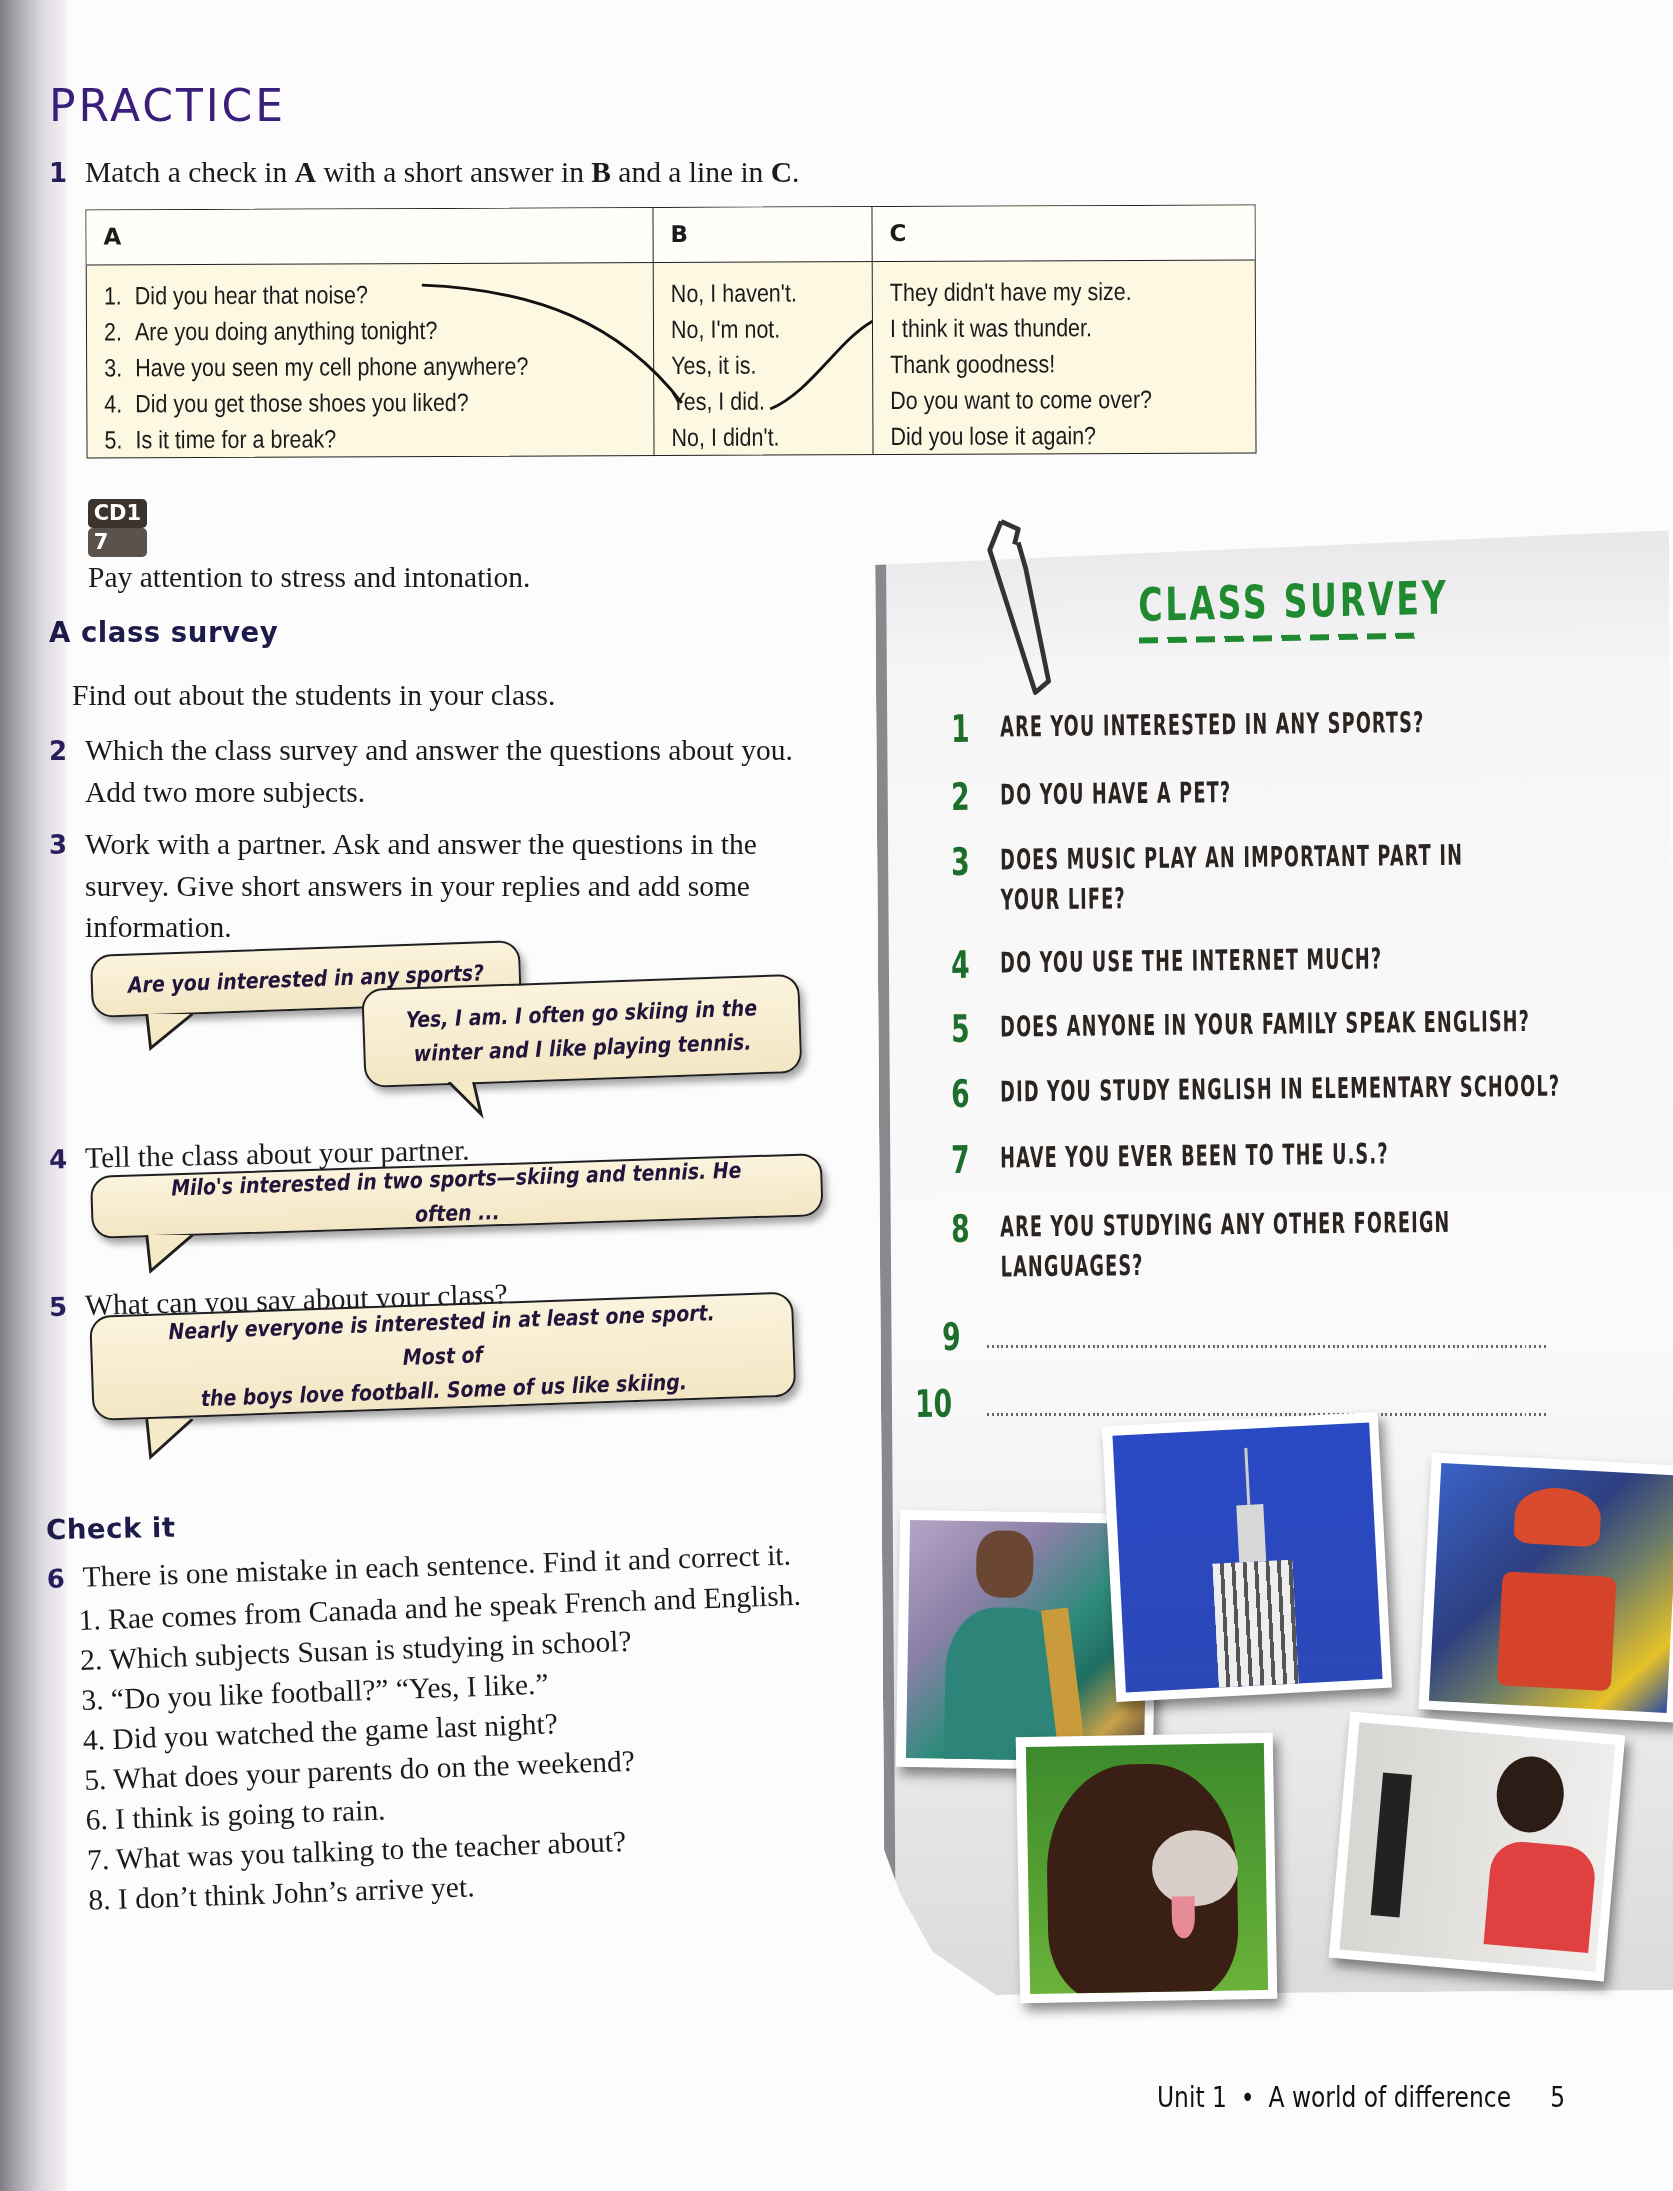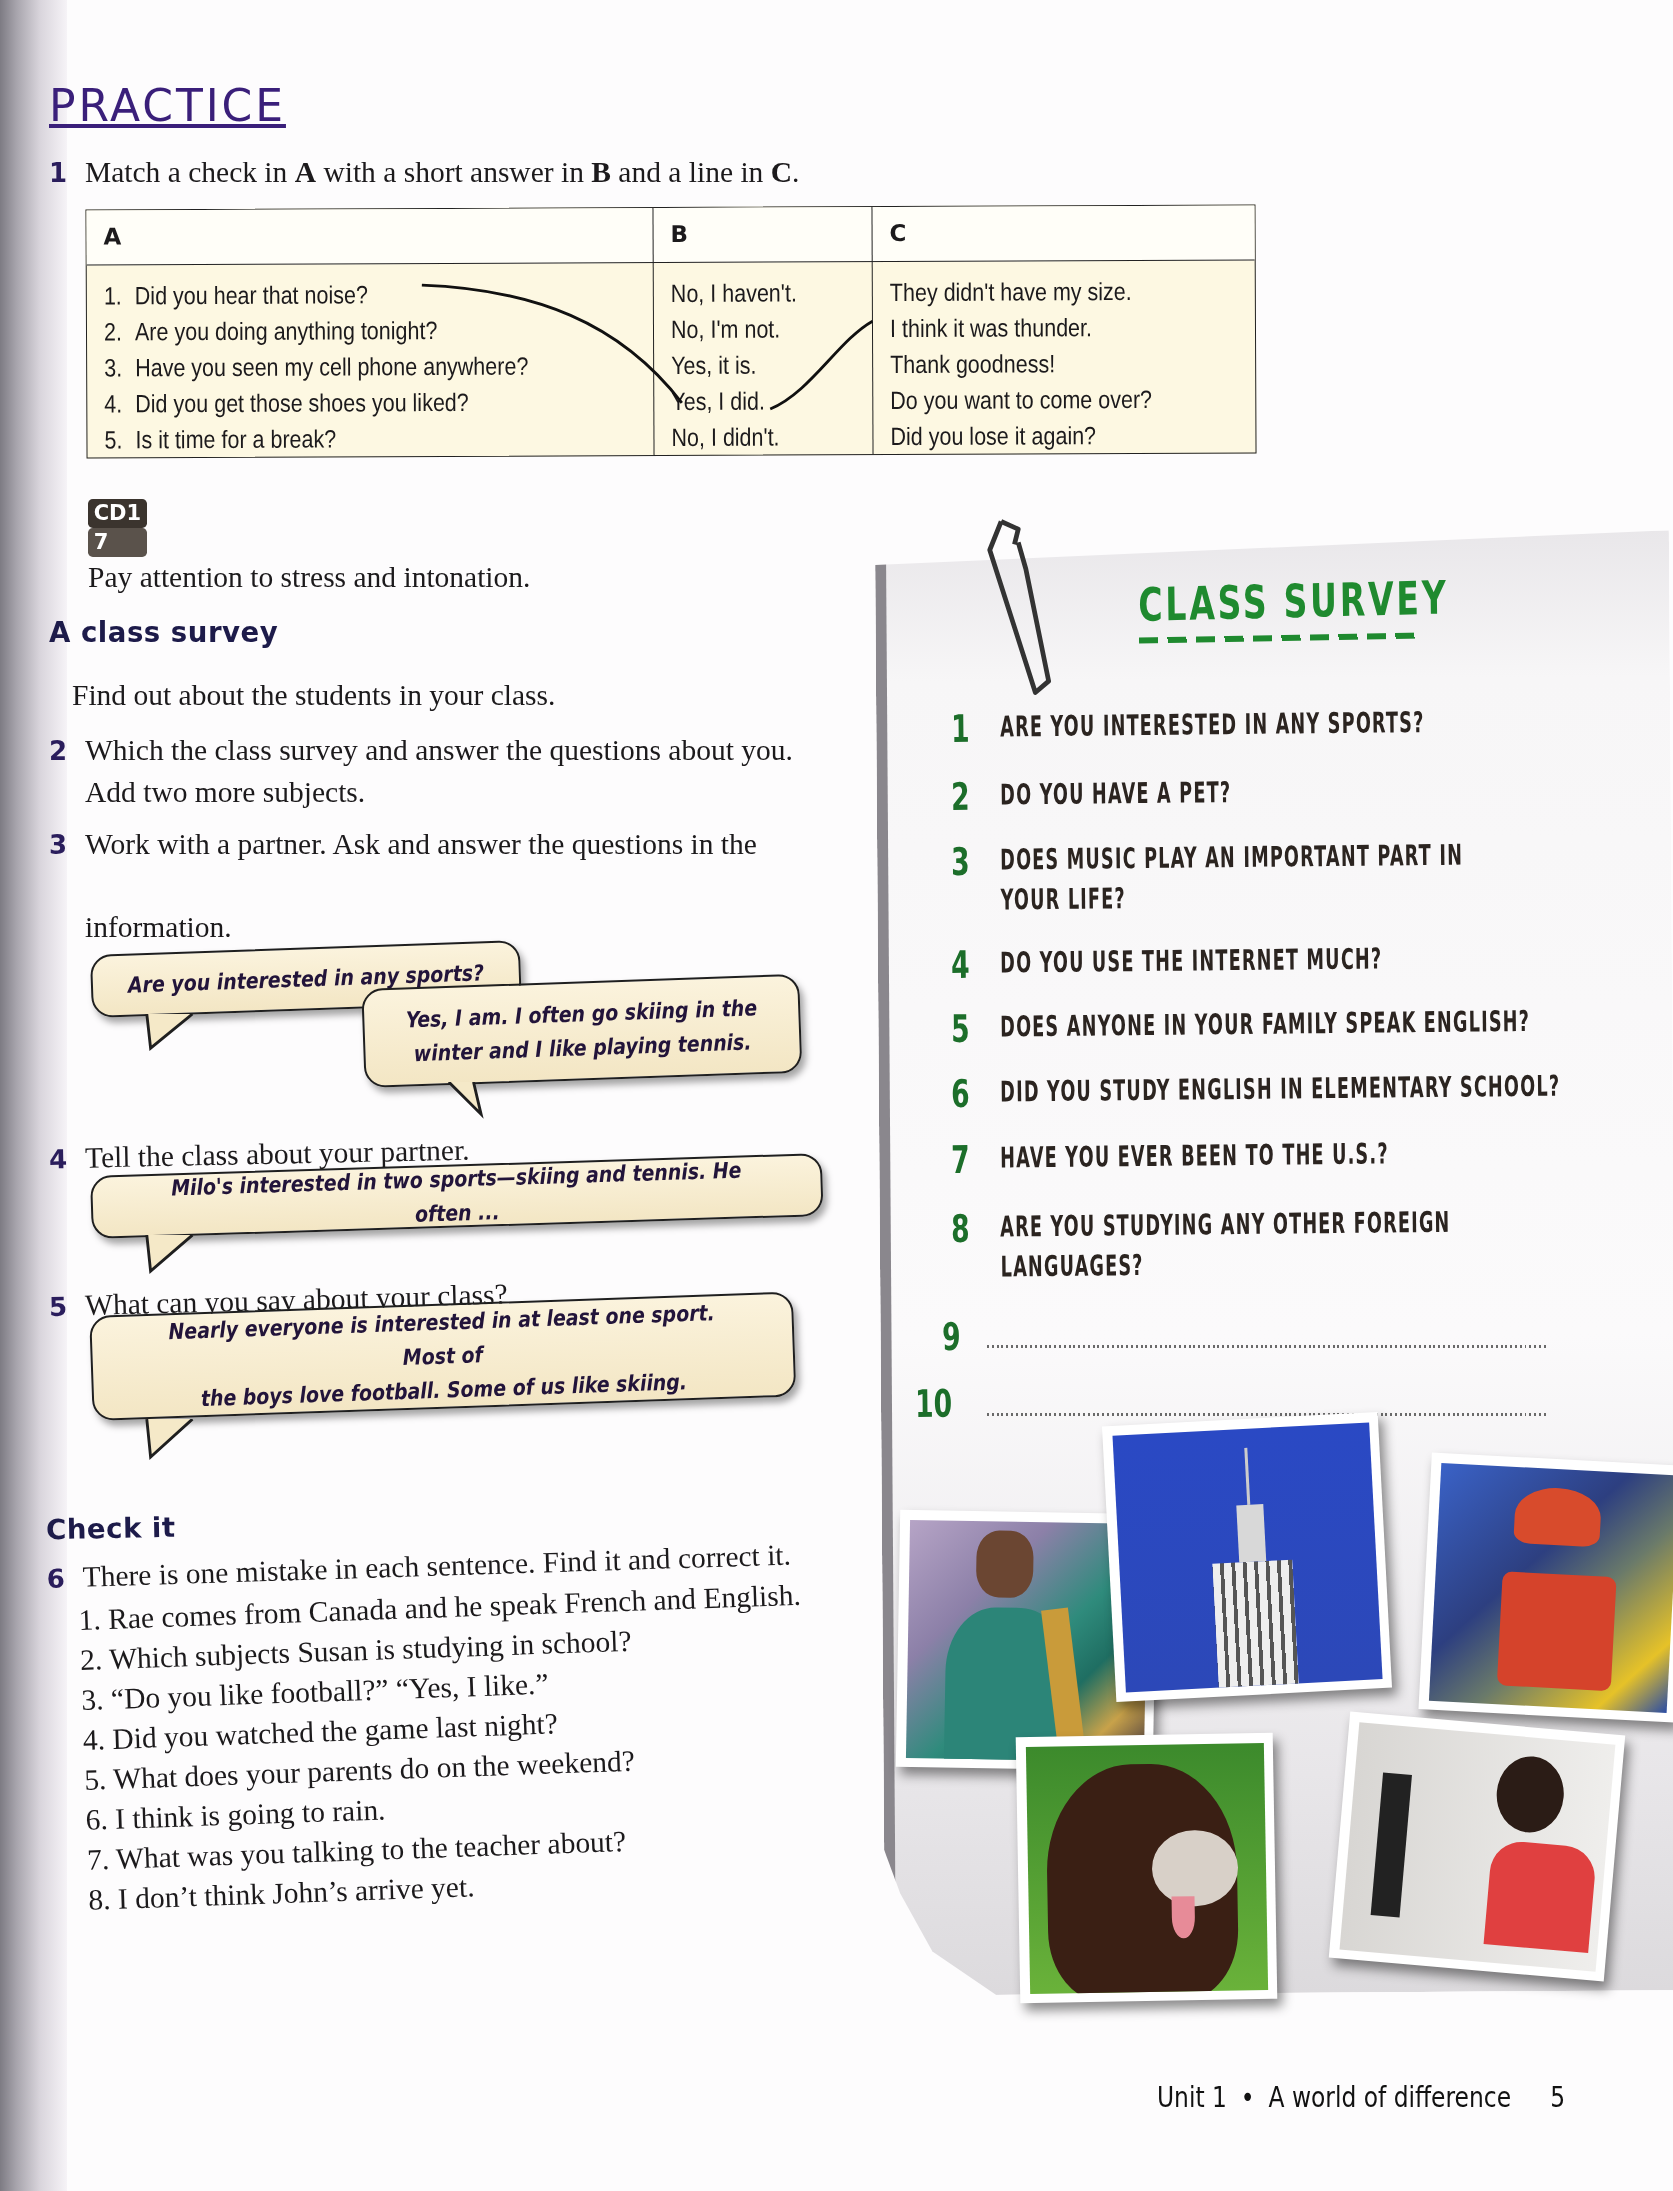--- a/index.html
+++ b/index.html
@@ -14,21 +14,21 @@
     position: absolute; left: 0; top: 0; width: 67px; height: 2191px;
     background: linear-gradient(to right, #7d7b83 0%, #a8a5ad 25%, #d9d5dc 60%, #f6f3f7 100%);
   }
   .abs { position: absolute; }
 
   
   .practice-title {
     left: 49px; top: 80px;
     font-family: "DejaVu Sans", sans-serif;
     font-size: 44px; letter-spacing: 2.9px;
-    color: #3a1f7a; font-weight: normal; text-decoration: underline;
+    color: #3a1f7a; font-weight: normal;
   }
   .ex-num {
     font-family: "DejaVu Sans", sans-serif; font-weight: bold;
     color: #2a1d5c; font-size: 26px; display: inline-block; width: 36px;
   }
   .instr { font-size: 29.5px; line-height: 41px; }
   .instr b { font-weight: bold; }
 
   
   .match-table {
@@ -204,21 +204,21 @@
 <div class="abs section-head" style="left:49px; top:616px;">A class survey</div>
 <div class="abs instr" style="left:49px; top:675px;margin-left:23px;">Find out about the students in your class.</div>
 
 <div class="abs instr" style="left:49px; top:730px;">
   <span class="ex-num">2</span><span>Which the class survey and answer the questions about you.</span><br>
   <span style="margin-left:36px">Add two more subjects.</span>
 </div>
 
 <div class="abs instr" style="left:49px; top:824px;">
   <span class="ex-num">3</span><span>Work with a partner. Ask and answer the questions in the</span><br>
-  <br>
+  <span style="margin-left:36px">survey. Give short answers in your replies and add some</span><br>
   <span style="margin-left:36px">information.</span>
 </div>
 
 <div class="bubble" style="left:91px; top:955px; width:430px; height:63px; transform:rotate(-2deg);">
   <span class="txt">Are you interested in any sports?</span>
 </div>
 <svg class="tail" style="left:143px; top:1014px;" width="57" height="38" viewBox="0 0 60 40">
     <path d="M4 0 L8 36 L52 0" fill="#f5e9c8" stroke="#1f1f1f" stroke-width="3"></path>
   </svg>
 

